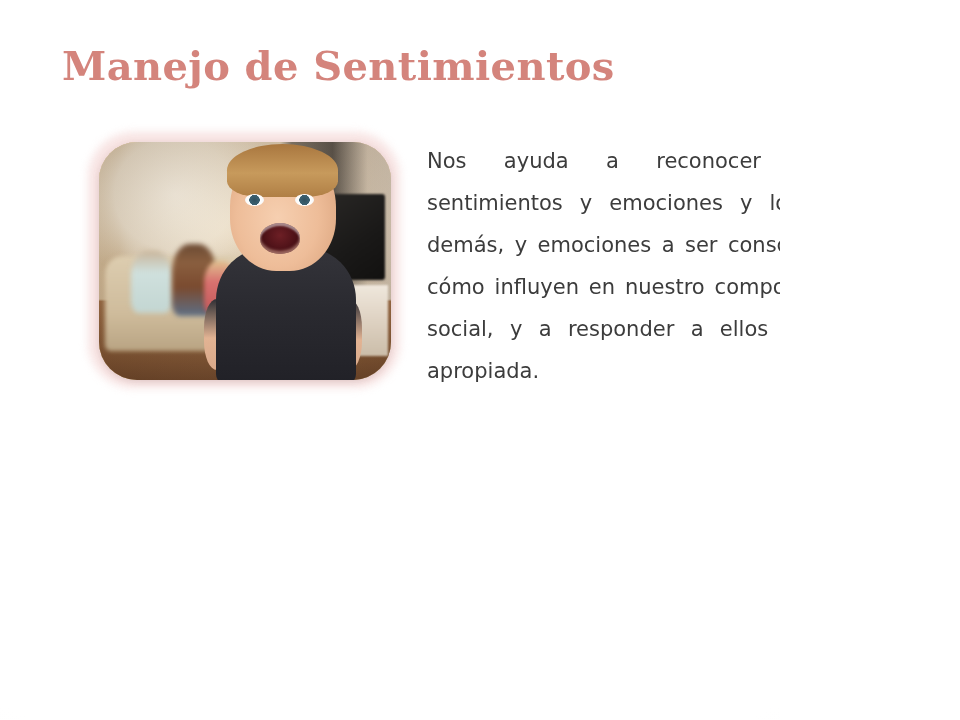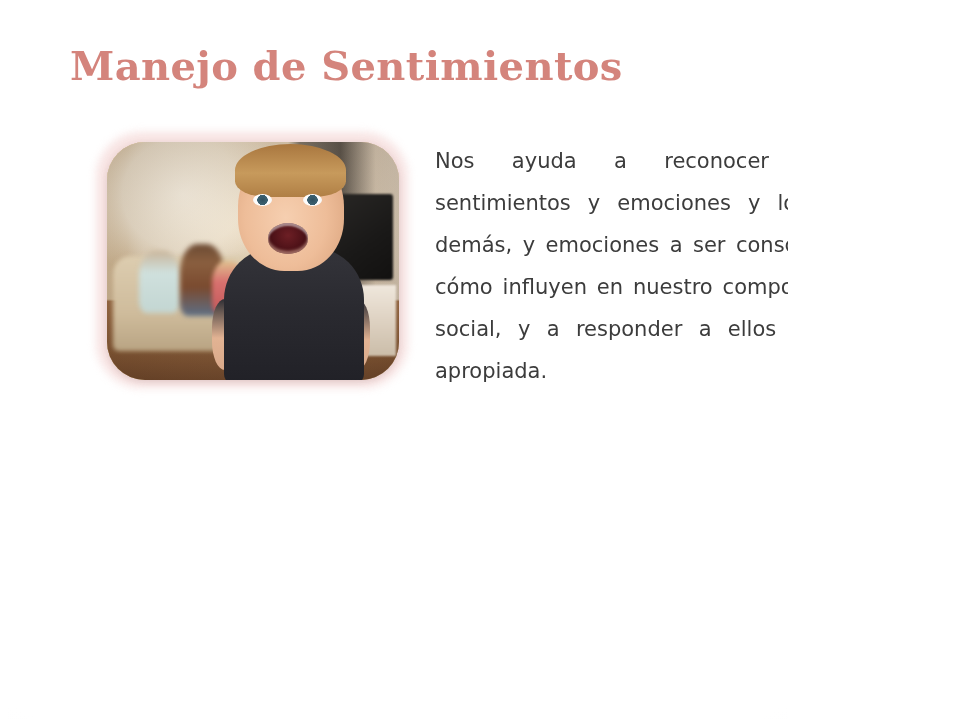--- a/index.html
+++ b/index.html
@@ -15,21 +15,20 @@
     font-family: "Liberation Sans", sans-serif;
   }
 
   .slide {
     position: relative;
     width: 780px;
     height: 720px;
     background:
       radial-gradient(ellipse 150% 120% at 50% 35%, #ffffff 0%, #ffffff 62%, #fbfbfc 82%, #f5f5f7 100%);
     overflow: hidden;
-    margin-left: 8px;
   }
 
   
   .slide-title {
     position: absolute;
     left: 62px;
     top: 42px;
     font-family: "DejaVu Serif", "Liberation Serif", serif;
     font-weight: bold;
     font-size: 40px;

